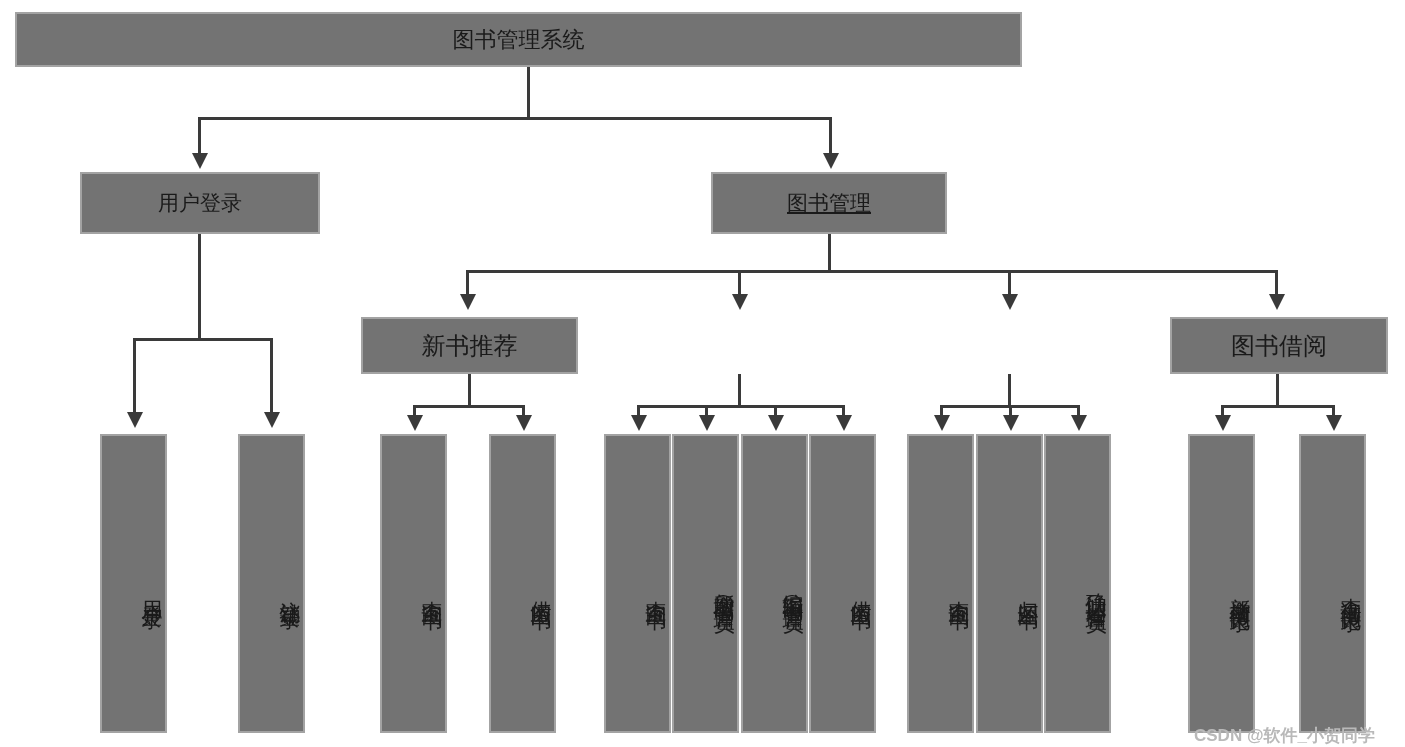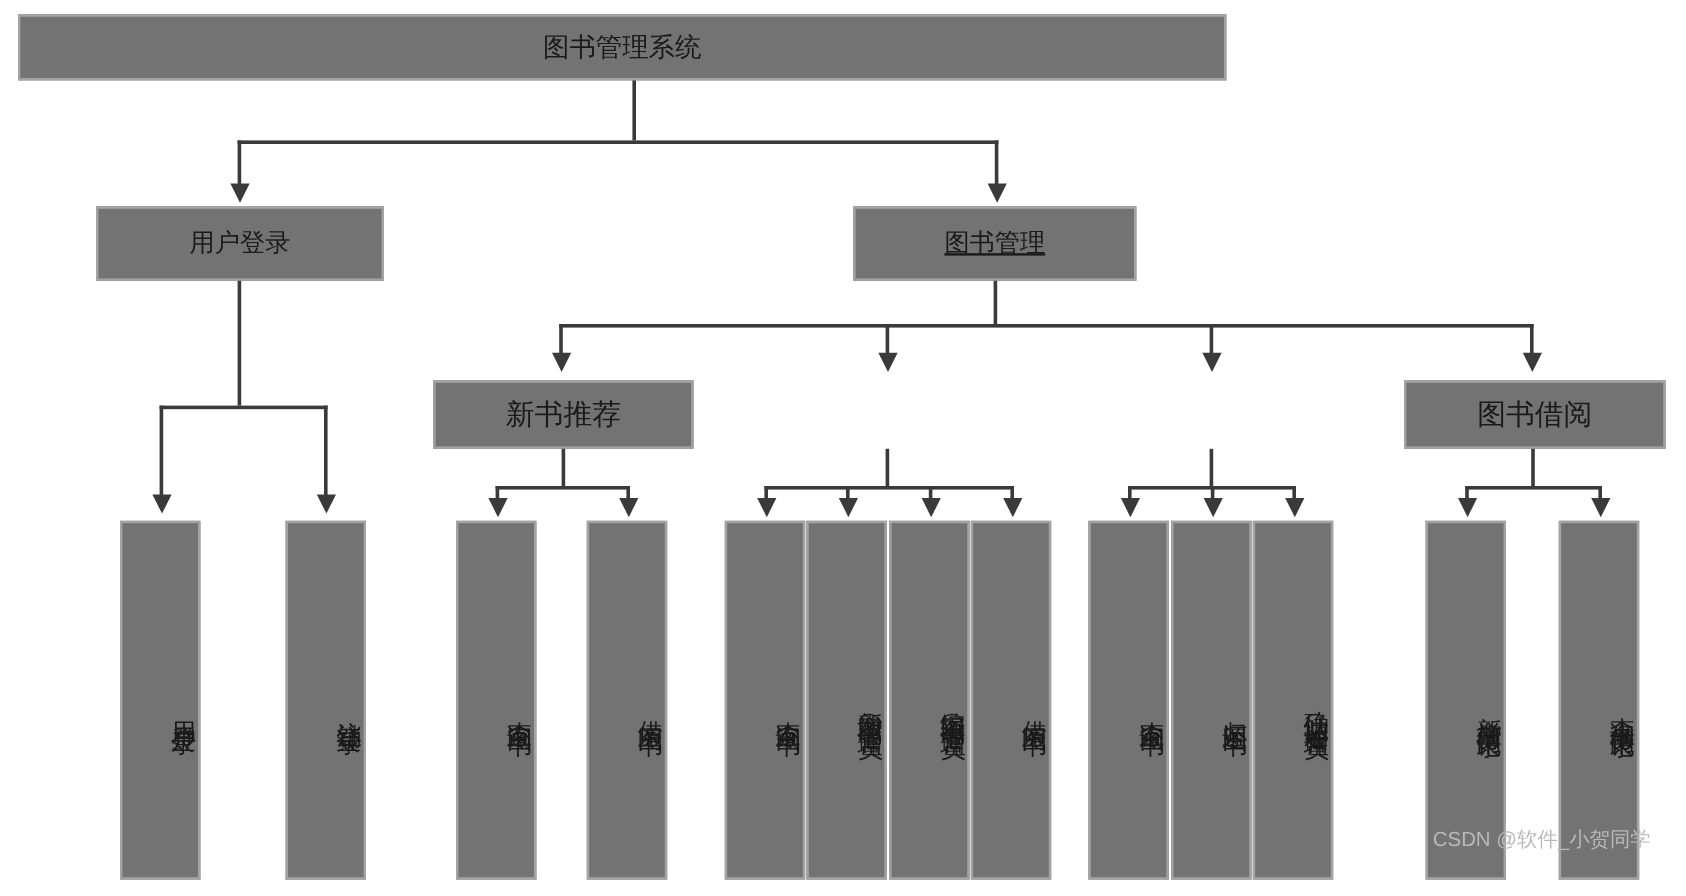--- a/index.html
+++ b/index.html
@@ -204,17 +204,17 @@
     <span class="leaf-text">确认归还（管理员）</span>
   </div>
 
   <div class="node leaf" style="left:1188px; top:434px; width:67px; height:299px;">
     <span class="leaf-text">新增借阅记录</span>
   </div>
   <div class="node leaf" style="left:1299px; top:434px; width:67px; height:299px;">
     <span class="leaf-text">查询借阅记录</span>
   </div>
 
-  <div id="watermark" style="left:1194px; top:688px;">
+  <div id="watermark" style="left:1194px; top:724px;font-weight:bold;">
     <span>CSDN @软件_小贺同学</span>
   </div>
 
 </div>
 
 </body></html>

